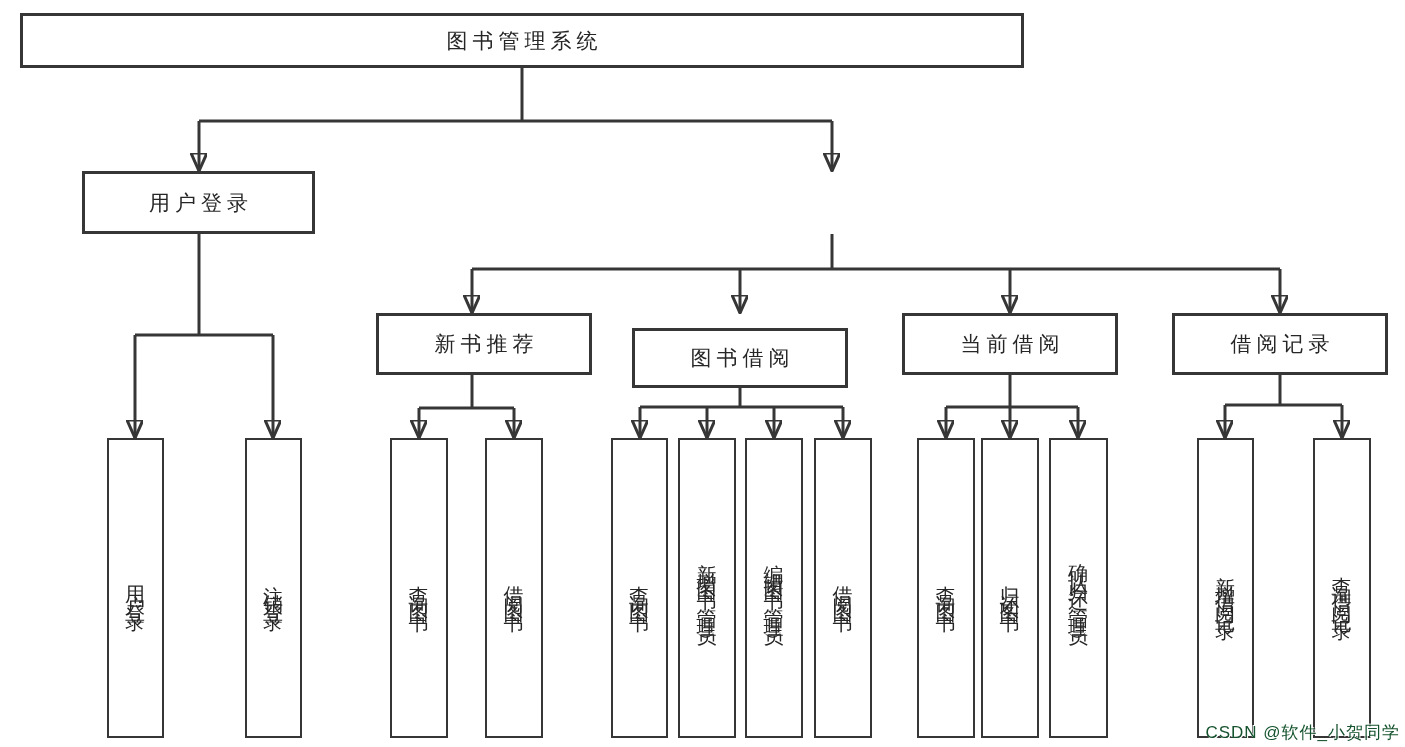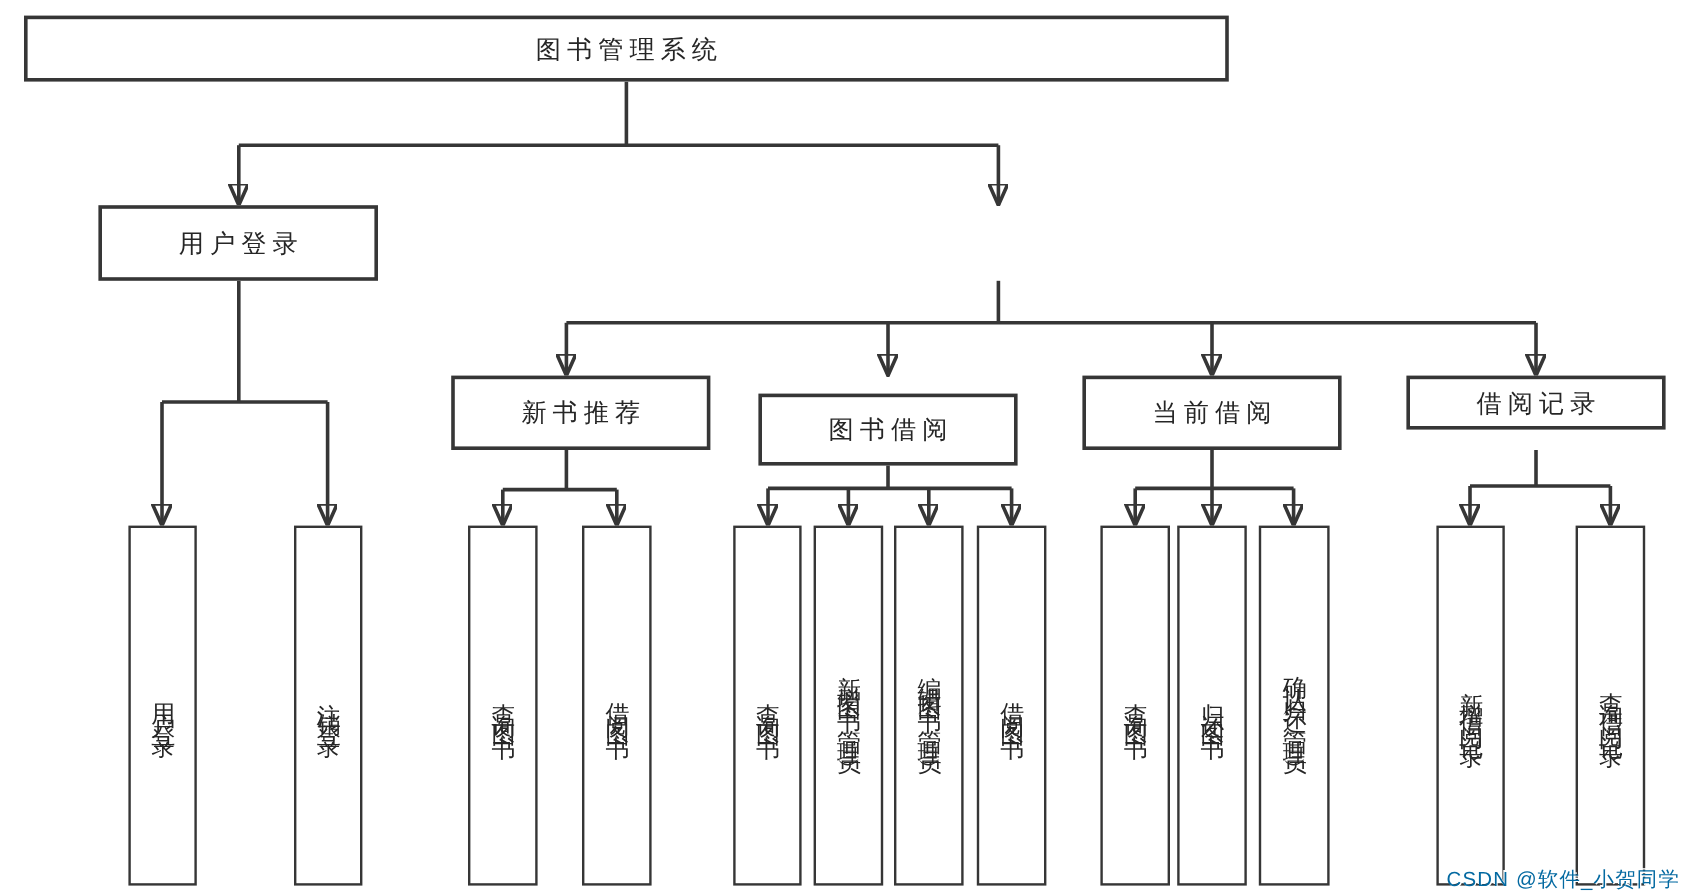--- a/index.html
+++ b/index.html
@@ -33,21 +33,21 @@
     line-height:1.1;
     letter-spacing:9px;
     white-space:nowrap;
   }
   .watermark{
     position:absolute;
     right:5px;
     bottom:3px;
     font-size:17px;
     letter-spacing:1px;
-    color:#0369a1;
+    color:#14532d;
     text-shadow:1px 1px 0 #ffffff, -1px -1px 0 #ffffff;
     white-space:nowrap;
   }
 </style>
 </head>
 <body>
 
 <div class="canvas">
 
   <svg class="wires" viewBox="0 0 1405 747" aria-hidden="true">
@@ -112,21 +112,21 @@
     </g>
   </svg>
 
   <div class="node hnode root" style="left:20px;top:13px;width:1004px;height:55px;">图书管理系统</div>
 
   <div class="node hnode" style="left:82px;top:171px;width:233px;height:63px;">用户登录</div>
 
   <div class="node hnode" style="left:376px;top:313px;width:216px;height:62px;">新书推荐</div>
   <div class="node hnode" style="left:632px;top:328px;width:216px;height:60px;">图书借阅</div>
   <div class="node hnode" style="left:902px;top:313px;width:216px;height:62px;">当前借阅</div>
-  <div class="node hnode" style="left:1172px;top:313px;width:216px;height:45px;">借阅记录</div>
+  <div class="node hnode" style="left:1172px;top:313px;width:216px;height:62px;">借阅记录</div>
 
   <div class="node leaf" style="left:107px;top:438px;width:57px;height:300px;">
     <span class="vtext">用户登录</span>
   </div>
   <div class="node leaf" style="left:245px;top:438px;width:57px;height:300px;">
     <span class="vtext">注销登录</span>
   </div>
 
   <div class="node leaf" style="left:390px;top:438px;width:58px;height:300px;">
     <span class="vtext">查询图书</span>

